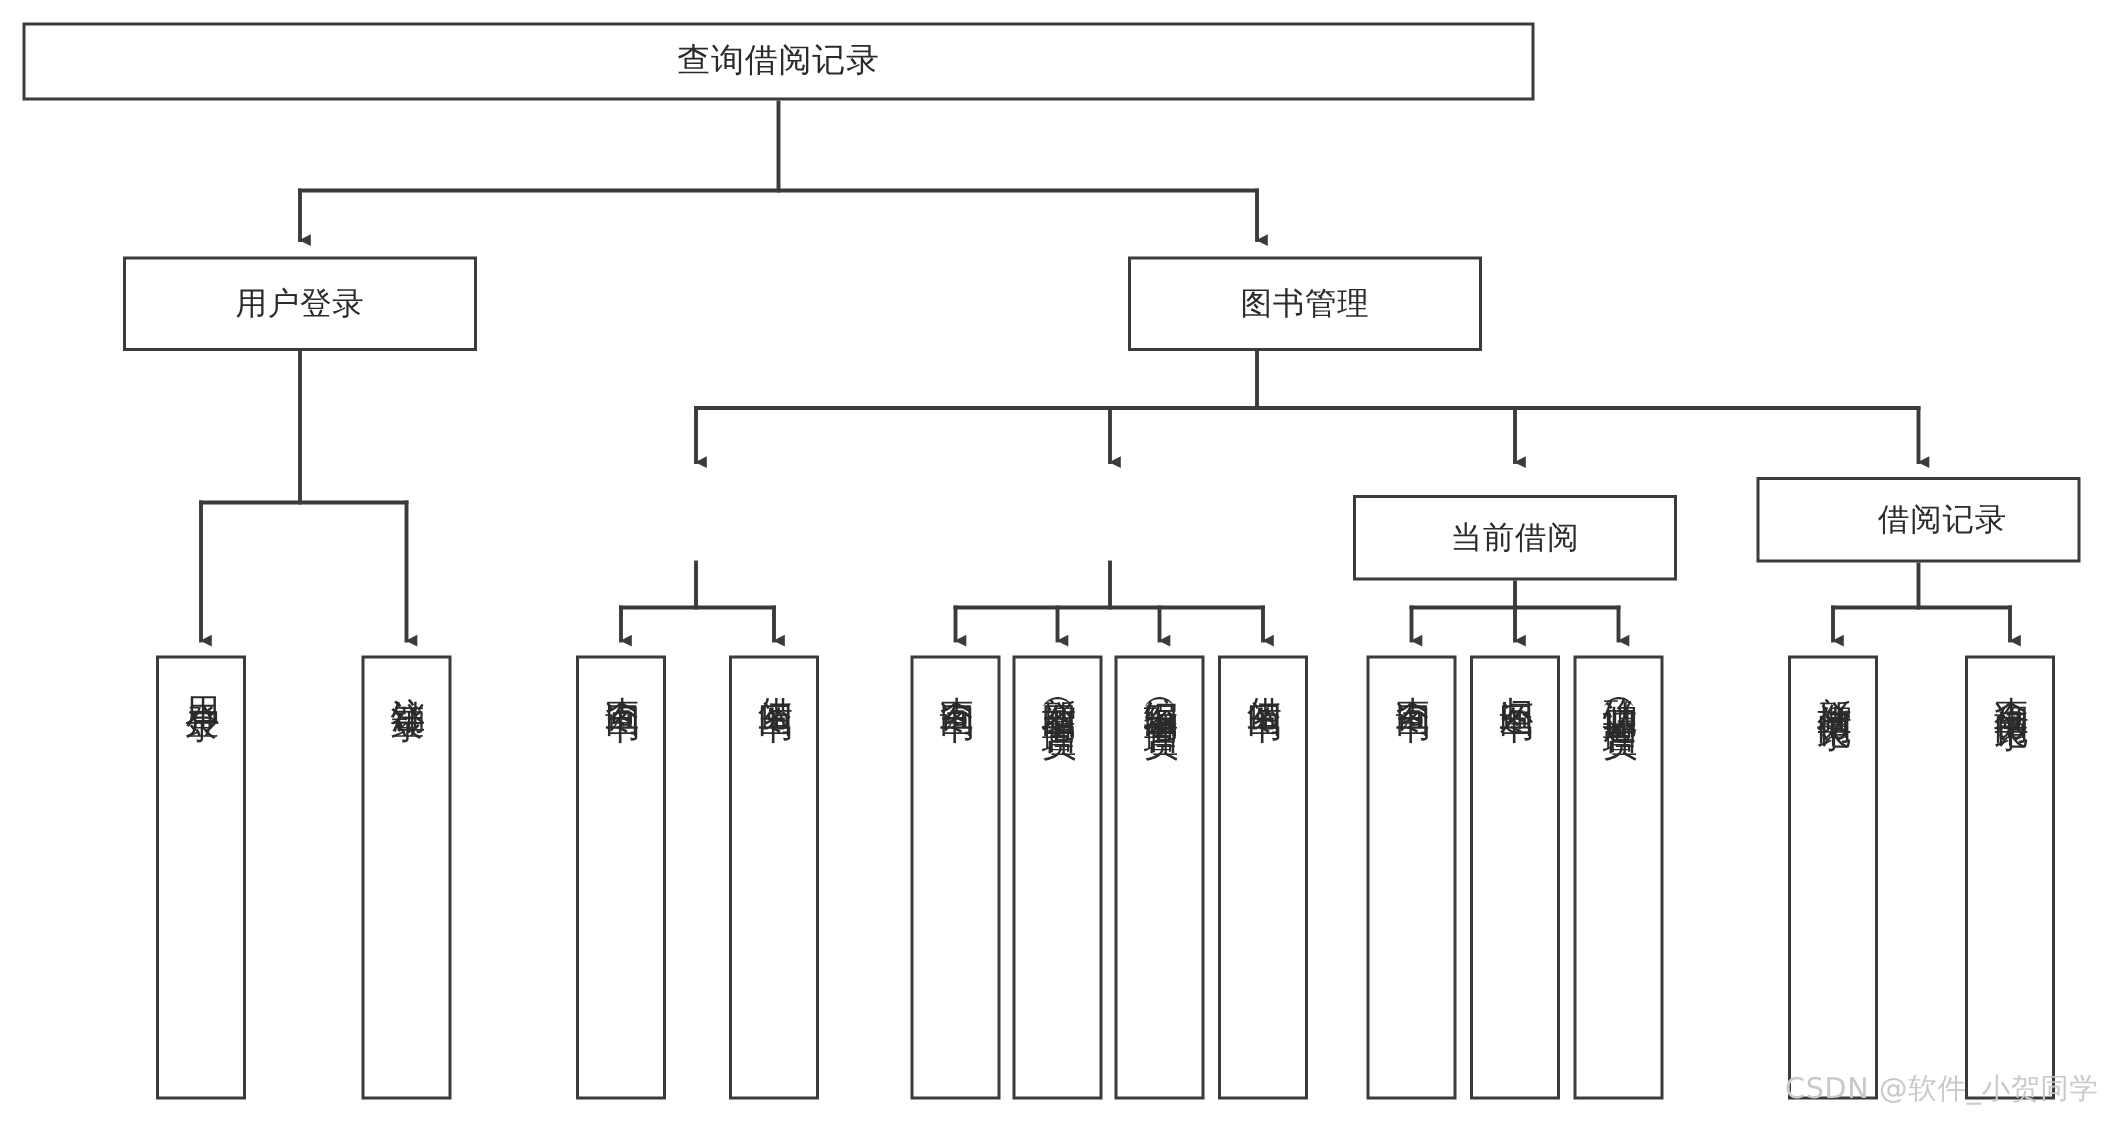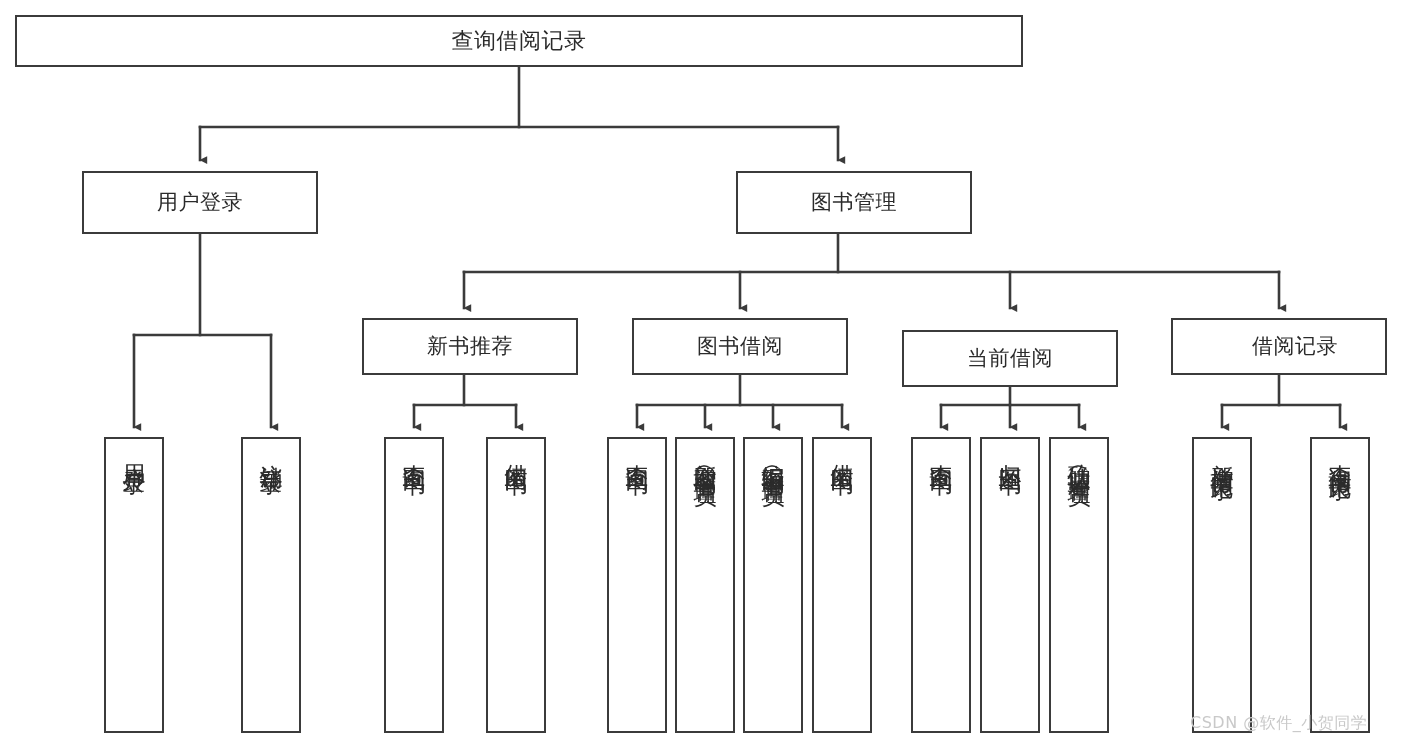--- a/index.html
+++ b/index.html
@@ -62,21 +62,21 @@
     font-size: 23px;
     line-height: 1.0;
     letter-spacing: 3px;
     white-space: nowrap;
     text-align: start;
   }
   .watermark {
     position: absolute;
     left: 1190px;
     top: 713px;
-    font-size: 16px;
+    font-size: 19px;
     color: #c9c9c9;
     white-space: nowrap;
     z-index: 5;
     letter-spacing: 0.5px;
   }
 </style>
 </head>
 <body>
 
 <div id="canvas">
@@ -131,30 +131,24 @@
     </g>
   </svg>
 
   <div class="node h root" style="left:15px; top:15px; width:1008px; height:52px;">
     <span class="node-label">查询借阅记录</span>
   </div>
 
   <div class="node h" style="left:82px; top:171px; width:236px; height:63px;">
     <span class="node-label">用户登录</span>
   </div>
-  <div class="node h" style="left:736px; top:171px; width:236px; height:63px;">
+  <div class="node h" style="left:752px; top:171px; width:236px; height:63px;">
     <span class="node-label">图书管理</span>
   </div>
 
-  <div class="node h" style="left:362px; top:318px; width:216px; height:57px;">
-    <span class="node-label">新书推荐</span>
-  </div>
-  <div class="node h" style="left:632px; top:318px; width:216px; height:57px;">
-    <span class="node-label">图书借阅</span>
-  </div>
   <div class="node h" style="left:902px; top:318px; width:216px; height:57px;margin-top:12px;">
     <span class="node-label">当前借阅</span>
   </div>
   <div class="node h" style="left:1171px; top:318px; width:216px; height:57px;padding-left:32px;">
     <span class="node-label">借阅记录</span>
   </div>
 
   <div class="node v" style="left:104px; top:437px; width:60px; height:296px;">
     <span class="node-label">用户登录</span>
   </div>

